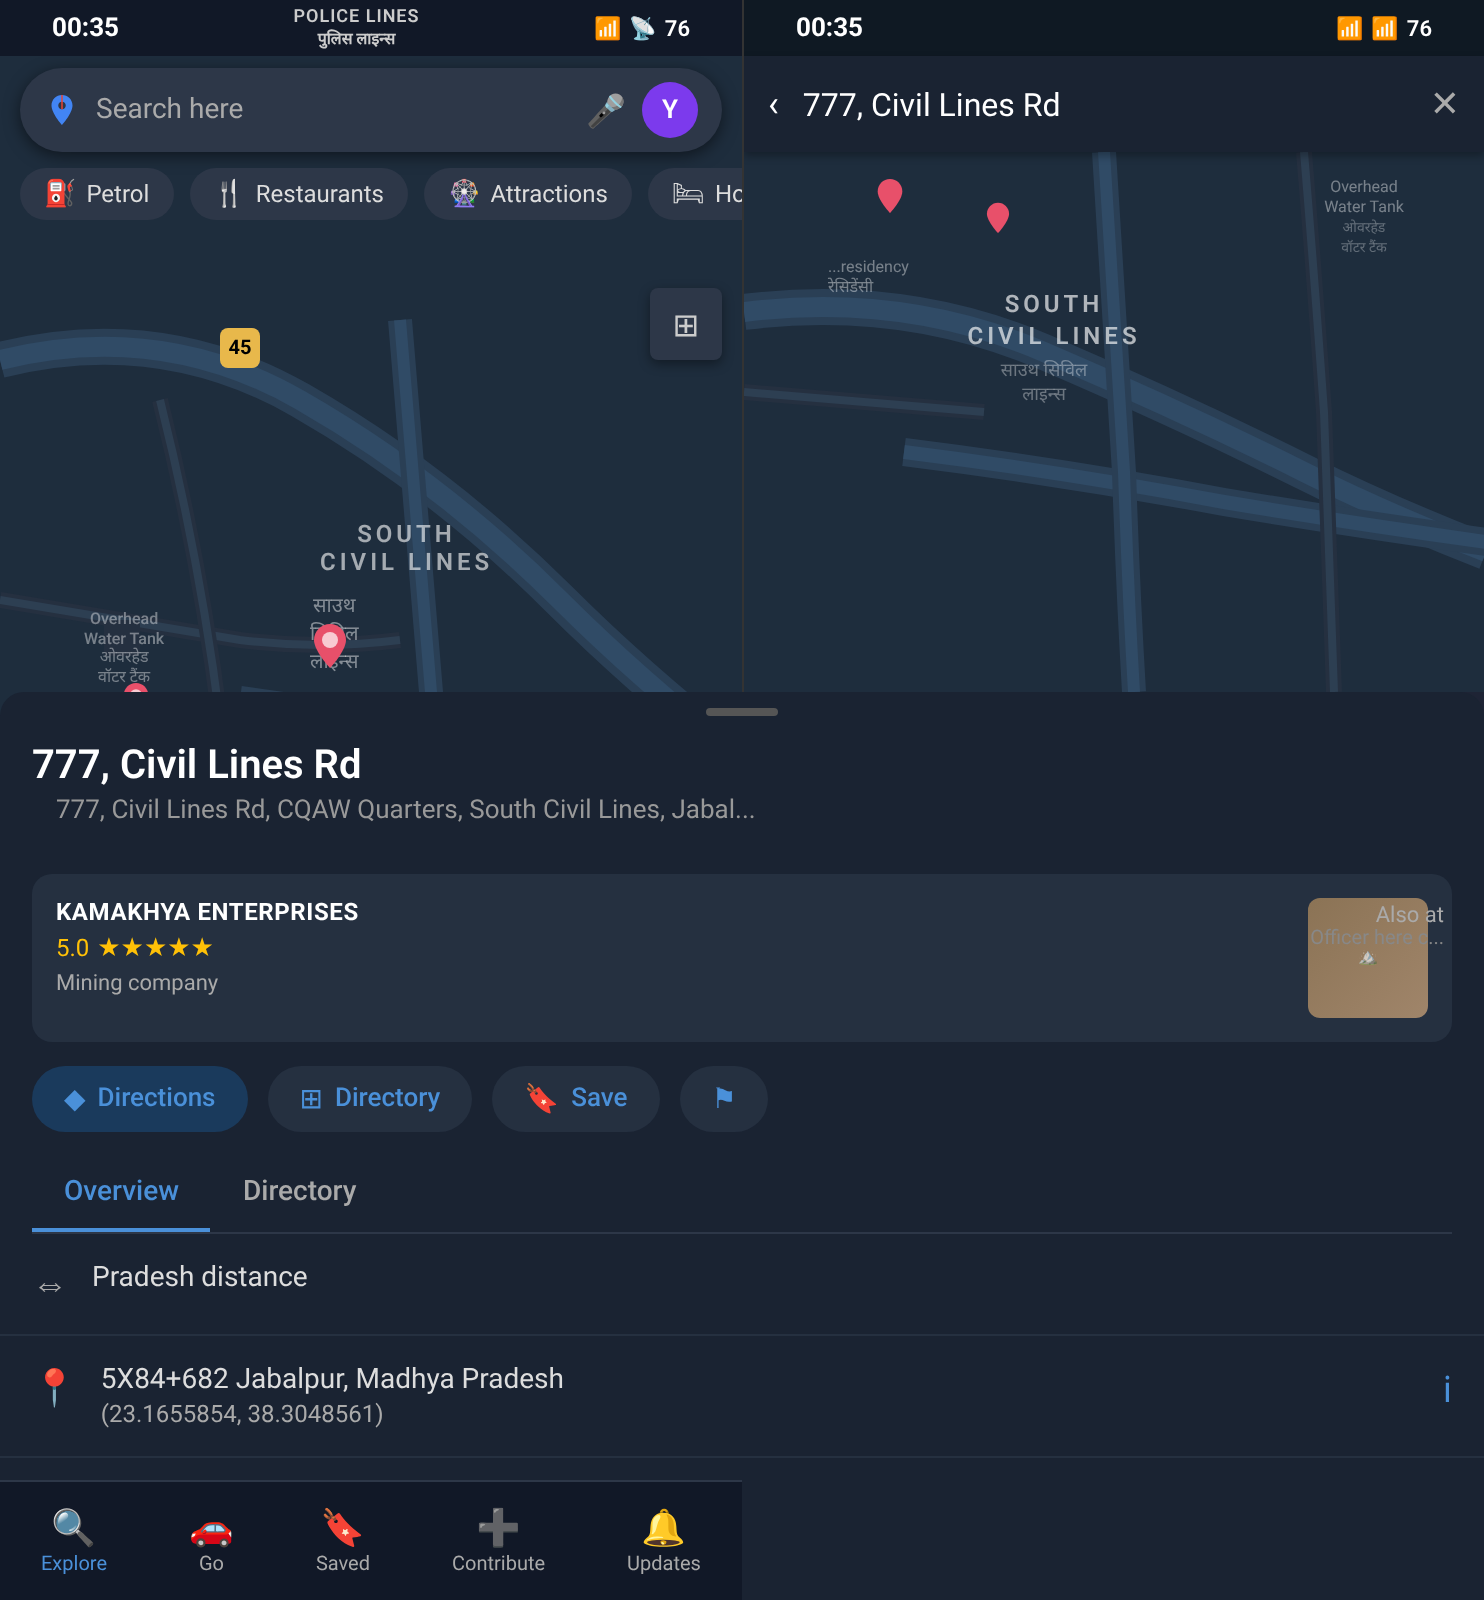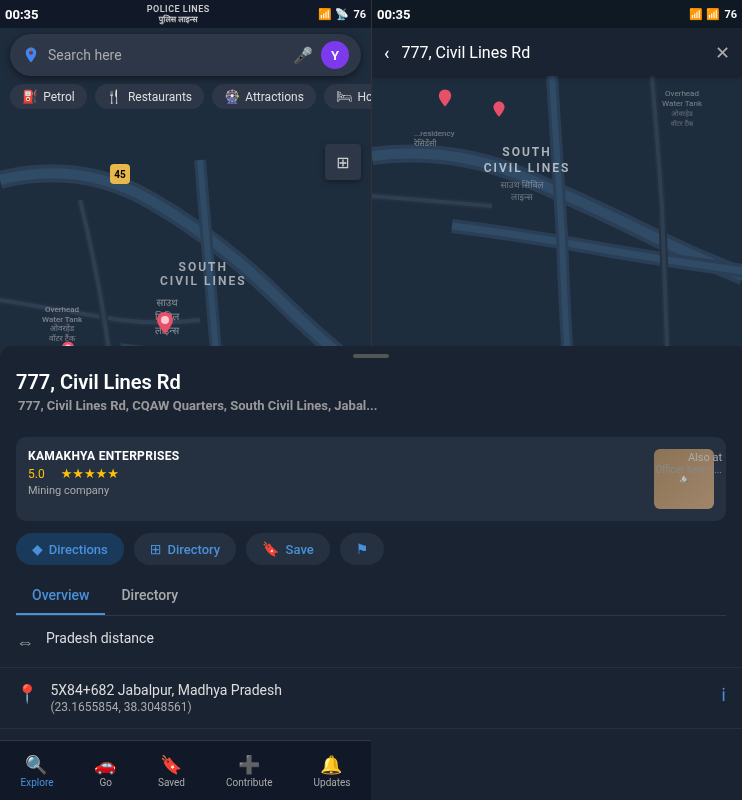--- a/index.html
+++ b/index.html
@@ -35,21 +35,21 @@
     .status-bar {
       position: absolute;
       top: 0;
       left: 0;
       right: 0;
       height: 28px;
       background: #111827;
       display: flex;
       align-items: center;
       justify-content: space-between;
-      padding: 0 5px;
+      padding: 0 26px;
       z-index: 100;
       font-size: 12px;
       color: #fff;
       font-weight: 600;
     }
     .status-bar .time { font-size: 13px; font-weight: 700; }
     .status-bar .icons { display: flex; align-items: center; gap: 4px; font-size: 11px; }
     .status-bar .police-lines {
       font-size: 9px;
       color: #ccc;
@@ -296,22 +296,21 @@
     }
     .place-name {
       color: #fff;
       font-size: 20px;
       font-weight: 600;
       padding: 0 16px 4px;
     }
     .place-address {
       color: #999;
       font-size: 13px;
-      padding: 0 18px 12px;
-      font-weight: bold;
+      padding: 0 28px 12px;
     }
 
     
     .business-card {
       margin: 12px 16px 12px;
       background: #253040;
       border-radius: 10px;
       padding: 12px;
       display: flex;
       gap: 10px;
@@ -320,21 +319,21 @@
     .business-info { flex: 1; }
     .business-name {
       color: #fff;
       font-size: 12px;
       font-weight: 700;
       letter-spacing: 0.3px;
     }
     .business-rating {
       display: flex;
       align-items: center;
-      gap: 16px;
+      gap: 4px;
       margin: 3px 0;
     }
     .stars { color: #FFC107; font-size: 13px; }
     .rating-num { color: #FFC107; font-size: 12px; }
     .business-type { color: #aaa; font-size: 11px; }
 
     
     .action-buttons {
       display: flex;
       gap: 10px;

